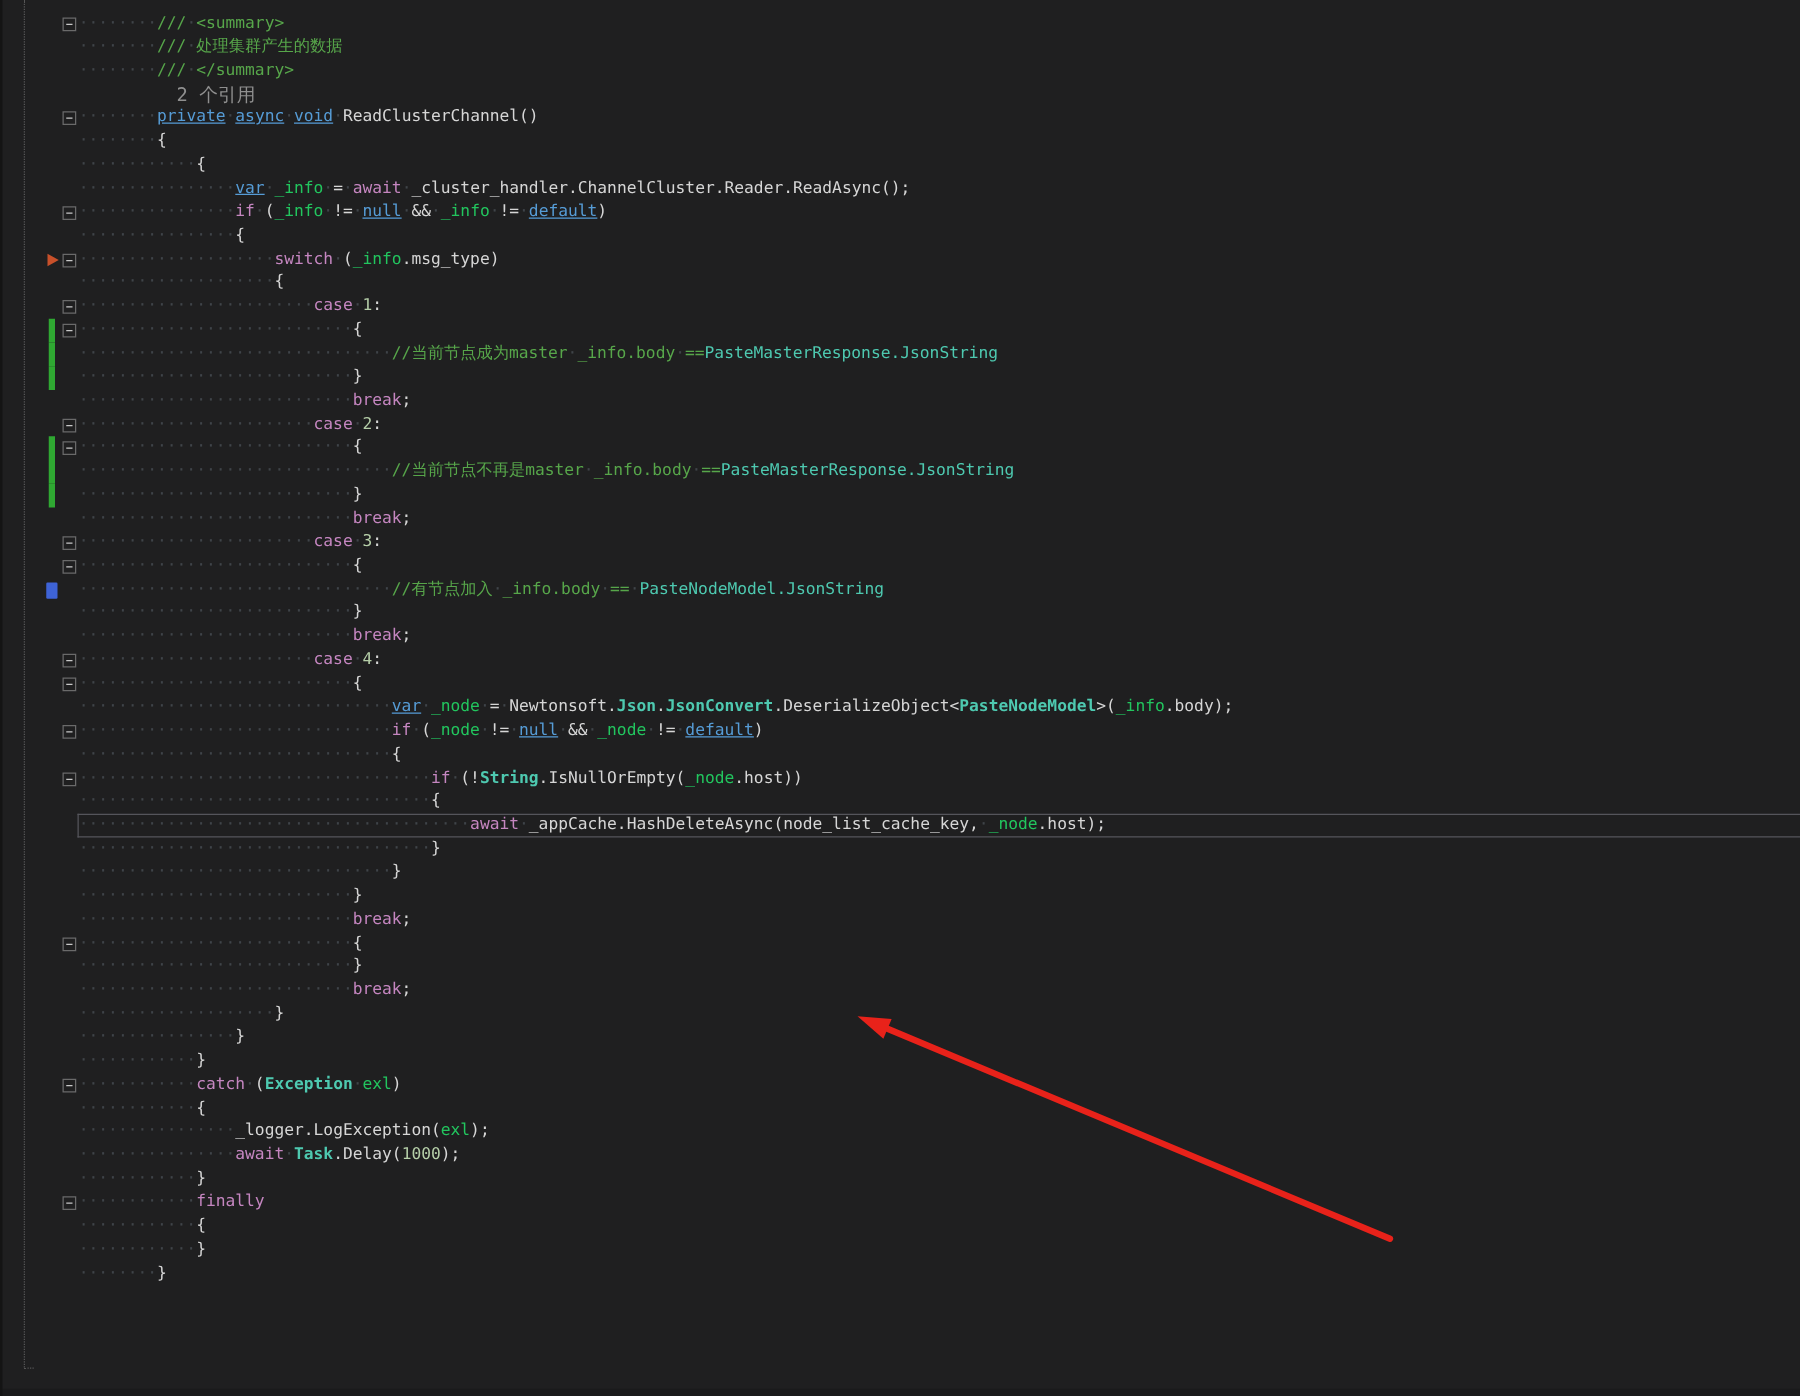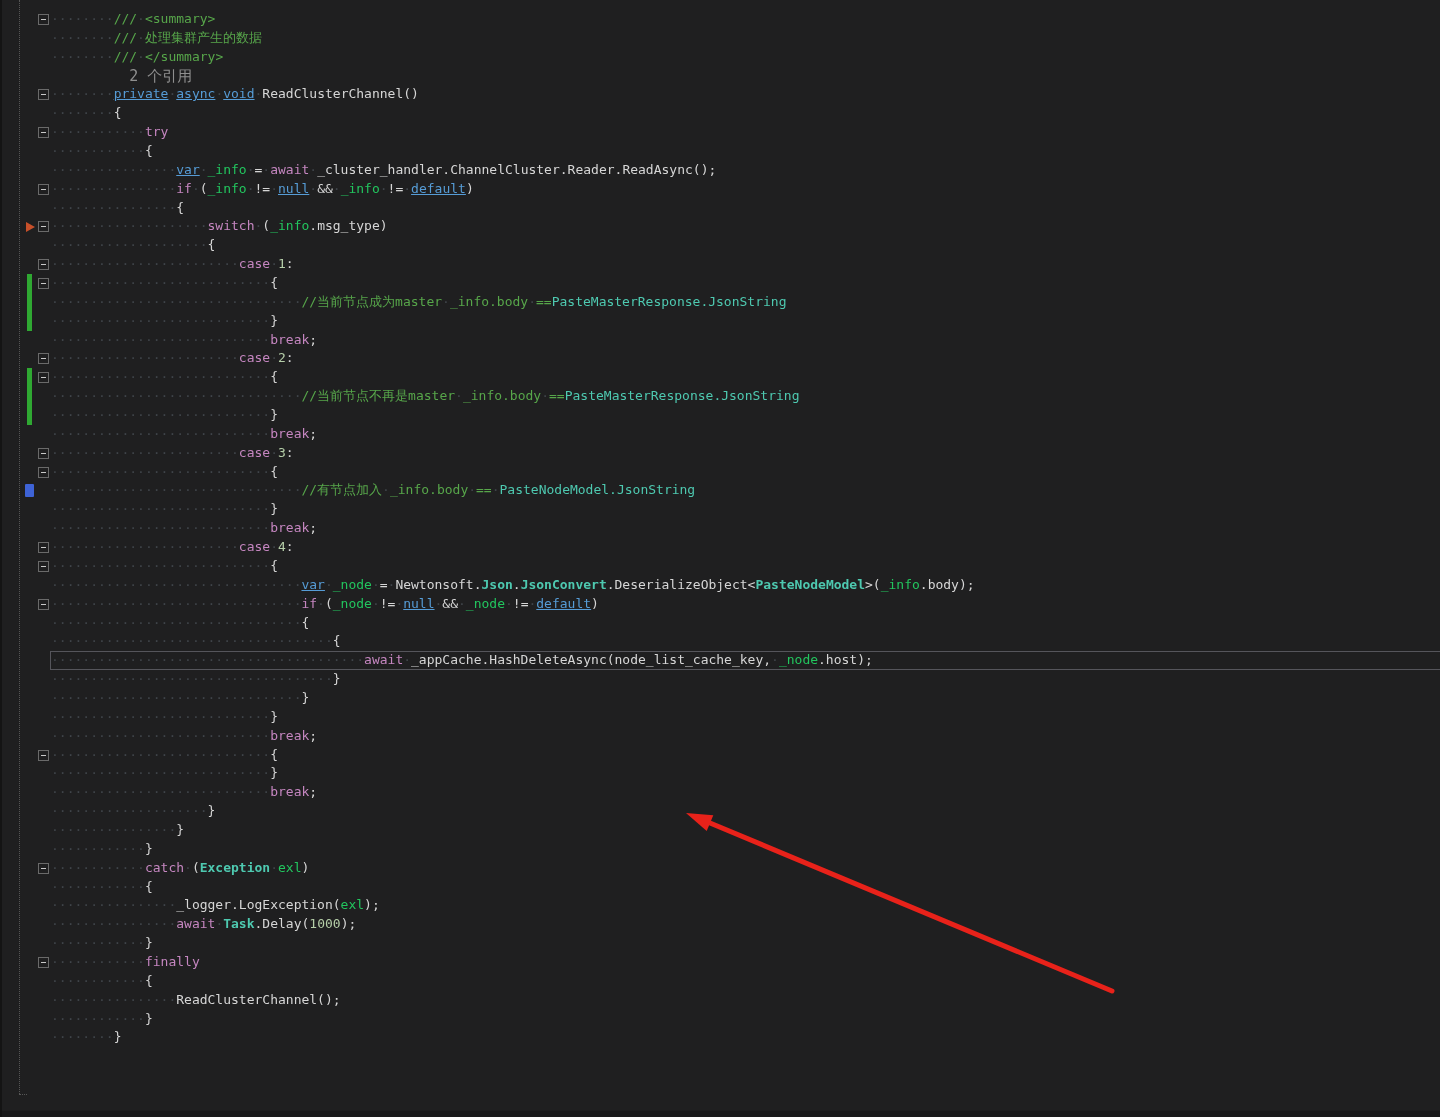--- a/index.html
+++ b/index.html
@@ -5,21 +5,21 @@
   html,body{margin:0;padding:0;}
   body{
     width:1440px;height:1117px;overflow:hidden;
     background:#1f1f20;
     font-family:"DejaVu Sans Mono", monospace;
   }
   .editor{position:absolute;inset:0;}
   .left-edge{position:absolute;left:0;top:0;width:2px;height:100%;background:#141414;z-index:3;}
   .fold-line{position:absolute;left:19px;top:0;height:1094px;width:0;border-left:1px dotted #565656;z-index:0;}
   .fold-corner{position:absolute;left:19px;top:1094px;width:8px;height:0;border-top:1px dotted #565656;z-index:0;}
-  .lines{position:absolute;top:10px;left:0;right:0;z-index:1;padding-left:24px;}
+  .lines{position:absolute;top:10px;left:12px;right:0;z-index:1;padding-left:24px;}
   .line{display:flex;height:18.86px;position:relative;}
   .margin{width:13px;flex:none;position:relative;}
   .foldcol{width:14px;flex:none;position:relative;}
   .codecol{flex:1;white-space:pre;font-size:13px;line-height:18.86px;color:#d6d6d6;}
   .tok{white-space:pre;}
   .t-k {color:#569cd6;text-decoration:underline;}
   .t-c {color:#c586c0;}
   .t-cm{color:#57a64a;}
   .t-ct{color:#4ec9b0;}
   .t-ty{color:#4ec9b0;font-weight:bold;}
@@ -87,27 +87,20 @@
         </div>
         <div class="codecol"><span class="tok t-w">········</span><span class="tok t-k">private</span><span class="tok t-w">·</span><span class="tok t-k">async</span><span class="tok t-w">·</span><span class="tok t-k">void</span><span class="tok t-w">·</span><span class="tok t-p">ReadClusterChannel()</span></div>
       </div>
       <div class="line">
         <div class="margin"></div>
         <div class="foldcol"></div>
         <div class="codecol"><span class="tok t-w">········</span><span class="tok t-p">{</span></div>
       </div>
       <div class="line">
         <div class="margin"></div>
-        <div class="foldcol">
-          <div class="foldbox"></div>
-        </div>
-        <div class="codecol"><span class="tok t-w">············</span><span class="tok t-c">try</span></div>
-      </div>
-      <div class="line">
-        <div class="margin"></div>
         <div class="foldcol"></div>
         <div class="codecol"><span class="tok t-w">············</span><span class="tok t-p">{</span></div>
       </div>
       <div class="line">
         <div class="margin"></div>
         <div class="foldcol"></div>
         <div class="codecol"><span class="tok t-w">················</span><span class="tok t-k">var</span><span class="tok t-w">·</span><span class="tok t-v">_info</span><span class="tok t-w">·</span><span class="tok t-p">=</span><span class="tok t-w">·</span><span class="tok t-c">await</span><span class="tok t-w">·</span><span class="tok t-p">_cluster_handler.ChannelCluster.Reader.ReadAsync();</span></div>
       </div>
       <div class="line">
         <div class="margin"></div>
@@ -262,20 +255,27 @@
         </div>
         <div class="codecol"><span class="tok t-w">································</span><span class="tok t-c">if</span><span class="tok t-w">·</span><span class="tok t-p">(</span><span class="tok t-v">_node</span><span class="tok t-w">·</span><span class="tok t-p">!=</span><span class="tok t-w">·</span><span class="tok t-k">null</span><span class="tok t-w">·</span><span class="tok t-p">&amp;&amp;</span><span class="tok t-w">·</span><span class="tok t-v">_node</span><span class="tok t-w">·</span><span class="tok t-p">!=</span><span class="tok t-w">·</span><span class="tok t-k">default</span><span class="tok t-p">)</span></div>
       </div>
       <div class="line">
         <div class="margin"></div>
         <div class="foldcol"></div>
         <div class="codecol"><span class="tok t-w">································</span><span class="tok t-p">{</span></div>
       </div>
       <div class="line">
         <div class="margin"></div>
+        <div class="foldcol">
+          <div class="foldbox"></div>
+        </div>
+        <div class="codecol"><span class="tok t-w">····································</span><span class="tok t-c">if</span><span class="tok t-w">·</span><span class="tok t-p">(!</span><span class="tok t-ty">String</span><span class="tok t-p">.IsNullOrEmpty(</span><span class="tok t-v">_node</span><span class="tok t-p">.host))</span></div>
+      </div>
+      <div class="line">
+        <div class="margin"></div>
         <div class="foldcol"></div>
         <div class="codecol"><span class="tok t-w">····································</span><span class="tok t-p">{</span></div>
       </div>
       <div class="line current">
         <div class="margin"></div>
         <div class="foldcol"></div>
         <div class="codecol"><span class="tok t-w">········································</span><span class="tok t-c">await</span><span class="tok t-w">·</span><span class="tok t-p">_appCache.HashDeleteAsync(node_list_cache_key,</span><span class="tok t-w">·</span><span class="tok t-v">_node</span><span class="tok t-p">.host);</span></div>
       </div>
       <div class="line">
         <div class="margin"></div>
@@ -360,25 +360,20 @@
         <div class="margin"></div>
         <div class="foldcol">
           <div class="foldbox"></div>
         </div>
         <div class="codecol"><span class="tok t-w">············</span><span class="tok t-c">finally</span></div>
       </div>
       <div class="line">
         <div class="margin"></div>
         <div class="foldcol"></div>
         <div class="codecol"><span class="tok t-w">············</span><span class="tok t-p">{</span></div>
-      </div>
-      <div class="line">
-        <div class="margin"></div>
-        <div class="foldcol"></div>
-        <div class="codecol"><span class="tok t-w">················</span><span class="tok t-p">ReadClusterChannel();</span></div>
       </div>
       <div class="line">
         <div class="margin"></div>
         <div class="foldcol"></div>
         <div class="codecol"><span class="tok t-w">············</span><span class="tok t-p">}</span></div>
       </div>
       <div class="line">
         <div class="margin"></div>
         <div class="foldcol"></div>
         <div class="codecol"><span class="tok t-w">········</span><span class="tok t-p">}</span></div>

